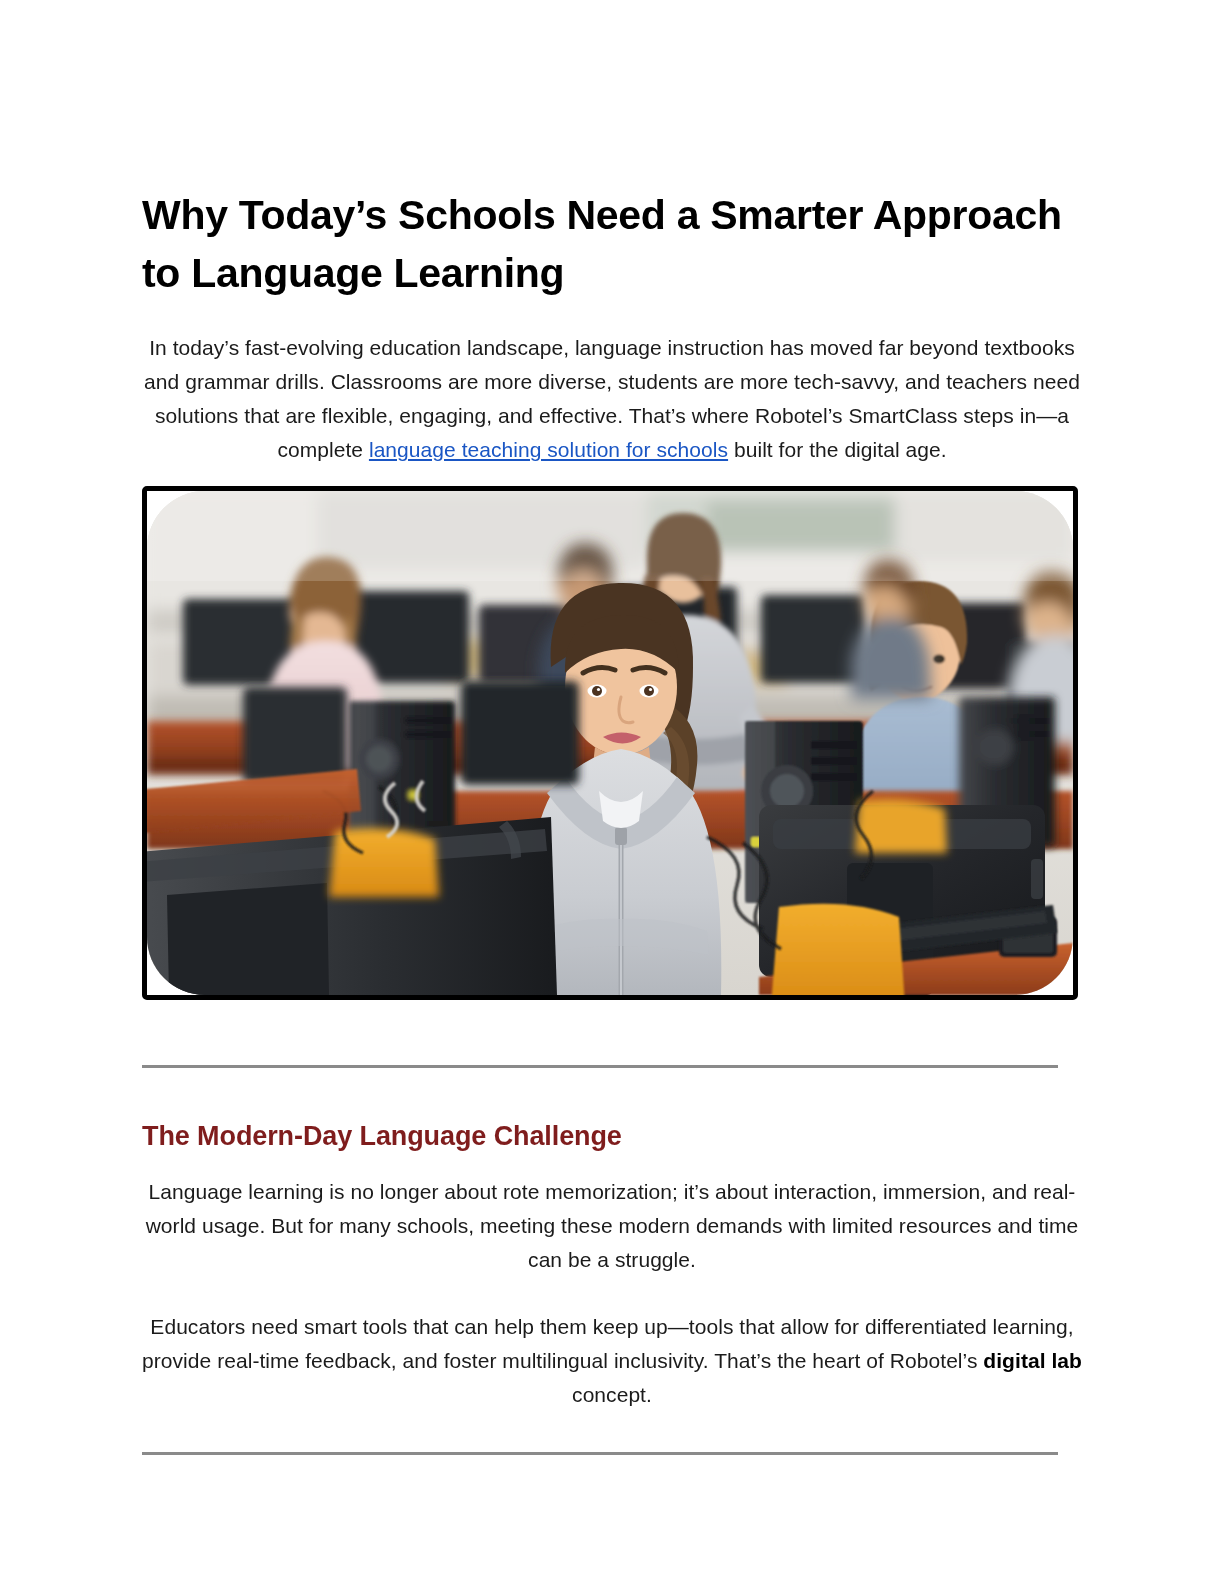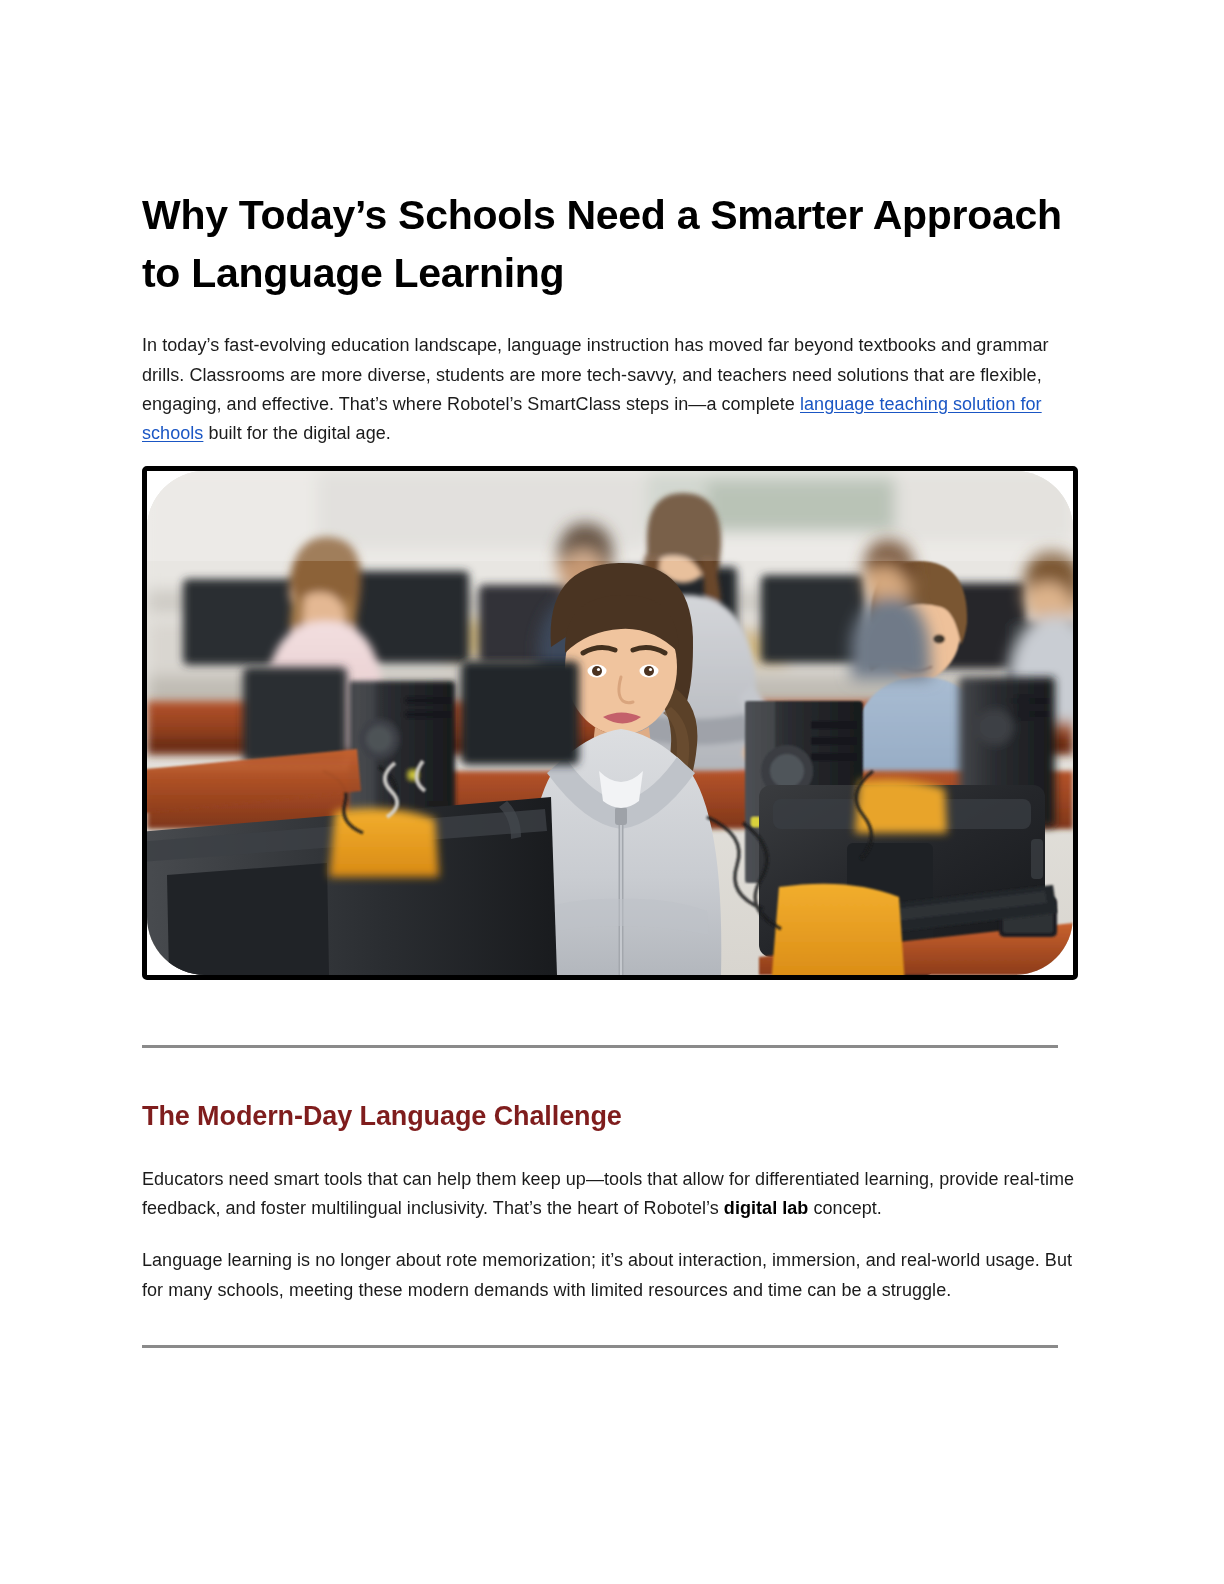--- a/index.html
+++ b/index.html
@@ -35,25 +35,26 @@
     font-weight: bold;
     line-height: 1.42;
     letter-spacing: -0.3px;
     margin: 0;
     padding-top: 186px;
     color: #000000;
   }
 
   
   .para {
-    font-size: 18px;
+    font-size: 21px;
     line-height: 1.62;
     margin: 0;
     color: #1b1b1b;
     letter-spacing: 0.05px;
+    text-align: center;
   }
   .para.intro {
     margin-top: 29px;
   }
   .para.p1 {
     margin-top: 23px;
   }
   .para.p2 {
     margin-top: 33px;
   }
@@ -410,20 +411,20 @@
           <rect x="0" y="0" width="926" height="504" fill="none"></rect>
           <rect x="0" y="0" width="926" height="90" fill="#ffffff" opacity="0.18"></rect>
         </svg>
       </div>
     </div>
 
     <hr class="divider d1">
 
     <h2 class="section-heading">The Modern-Day Language Challenge</h2>
 
+    <p class="para p1">Language learning is no longer about rote memorization; it’s about interaction, immersion, and real-world usage. But for many schools, meeting these modern demands with limited resources and time can be a struggle.</p>
+
     <p class="para p2"><span>Educators need smart tools that can help them keep up—tools that allow for differentiated learning, provide real-time feedback, and foster multilingual inclusivity. That’s the heart of Robotel’s </span><strong class="bold">digital lab</strong><span> concept.</span></p>
-
-    <p class="para p1">Language learning is no longer about rote memorization; it’s about interaction, immersion, and real-world usage. But for many schools, meeting these modern demands with limited resources and time can be a struggle.</p>
 
     <hr class="divider d2">
 
   </div>
 </div>
 
 </body></html>

